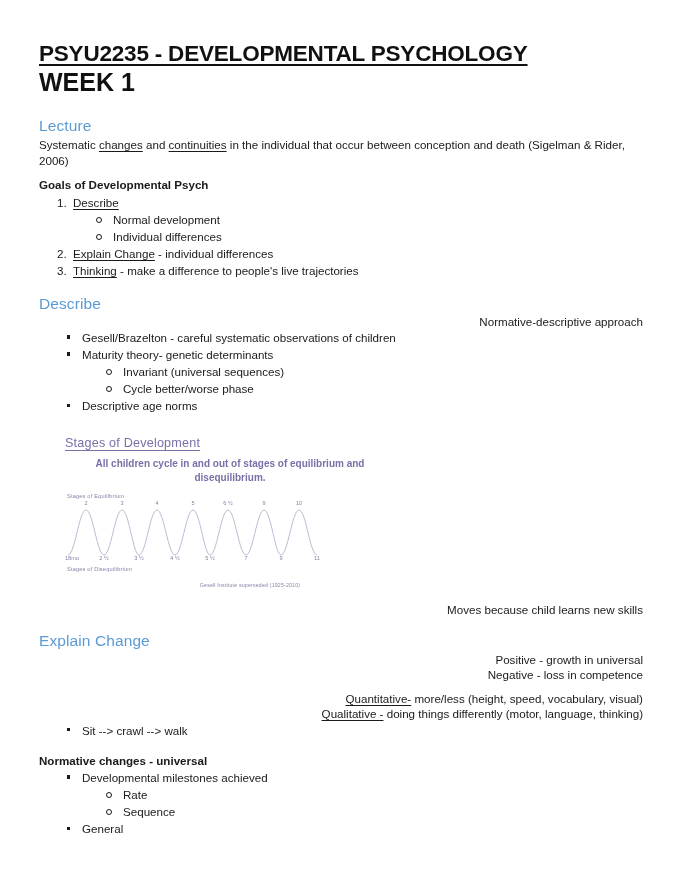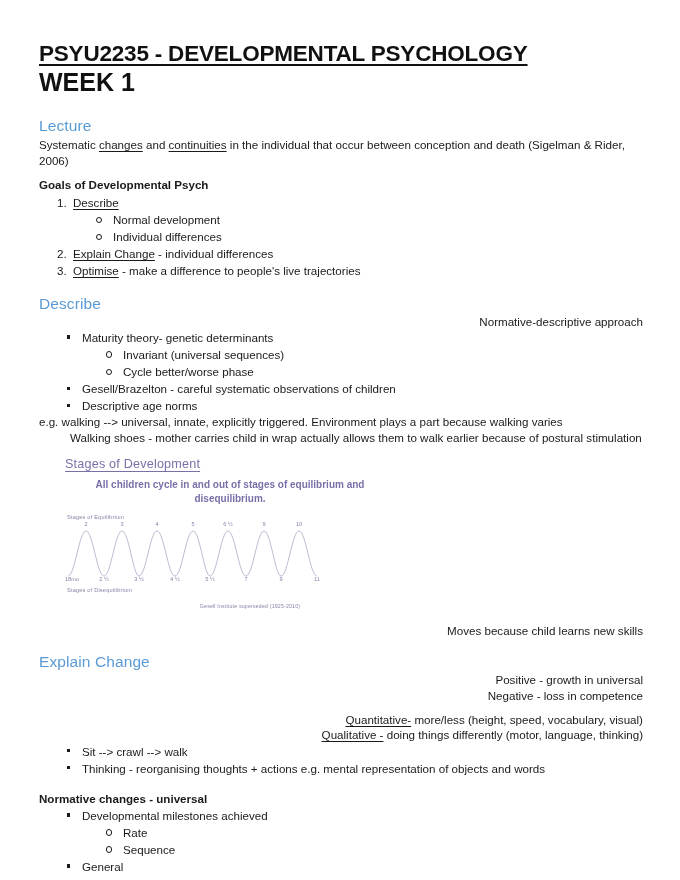--- a/index.html
+++ b/index.html
@@ -135,21 +135,21 @@
     margin: 0;
     padding-left: 0;
   }
   .hang .cont {
     display: block;
     padding-left: 31px;
   }
 
   
   .figure {
-    margin-top: 12px;
+    margin-top: 22px;
     padding-left: 26px;
     width: 330px;
   }
   .fig-title {
     font-size: 12.6px;
     text-decoration: underline;
     text-underline-offset: 2.5px;
     letter-spacing: 0.2px;
     margin: 0;
   }
@@ -221,49 +221,45 @@
           <u class="ul">Describe</u><span></span>
           <ul class="circ">
             <li>Normal development</li>
             <li>Individual differences</li>
           </ul>
         </li>
         <li>
           <u class="ul">Explain Change</u><span> - individual differences</span>
         </li>
         <li>
-          <u class="ul">Optimise</u><span> - make a difference to people's live trajectories</span>
+          <u class="ul">Thinking</u><span> - make a difference to people's live trajectories</span>
         </li>
       </ol>
     </div>
 
     <div class="blk">
       <p class="sec-head" style="color:#5b9bd5">Describe</p>
       <p class="body-line">Normative-descriptive approach</p>
 
       <ul class="sq">
+        <li>
+          <span>Gesell/Brazelton - careful systematic observations of children</span>
+        </li>
         <li>
           <span>Maturity theory- genetic determinants</span>
           <ul class="circ">
             <li>Invariant (universal sequences)</li>
             <li>Cycle better/worse phase</li>
           </ul>
         </li>
         <li>
-          <span>Gesell/Brazelton - careful systematic observations of children</span>
-        </li>
-        <li>
           <span>Descriptive age norms</span>
         </li>
       </ul>
 
-      <p class="hang">
-        <span>e.g. walking --&gt; universal, innate, explicitly triggered. Environment plays a part because walking varies</span>
-        <span class="cont">Walking shoes - mother carries child in wrap actually allows them to walk earlier because of postural stimulation</span>
-      </p>
     </div>
 
     <div class="figure">
       <p class="fig-title" style="color:#7b6fa8">Stages of Development</p>
       <p class="fig-sub" style="color:#7b6fa8">All children cycle in and out of stages of equilibrium and disequilibrium.</p>
 
       <p class="fig-axis-top" style="color:#8a82a8">Stages of Equilibrium</p>
 
       <div class="chart-wrap">
         <div class="peak-labels" style="color:#8a82a8">
@@ -309,21 +305,20 @@
       <p class="sec-head" style="color:#5b9bd5">Explain Change</p>
       <p class="body-line">Positive - growth in universal</p>
       <p class="body-line">Negative - loss in competence</p>
 
       <div class="gap-sm"></div>
       <p class="body-line"><u class="ul">Quantitative-</u><span> more/less (height, speed, vocabulary, visual)</span></p>
       <p class="body-line"><u class="ul">Qualitative -</u><span> doing things differently (motor, language, thinking)</span></p>
 
       <ul class="sq">
         <li>Sit --&gt; crawl --&gt; walk</li>
-        <li>Thinking - reorganising thoughts + actions e.g. mental representation of objects and words</li>
       </ul>
     </div>
 
     <div class="blk">
       <p class="bold-head">Normative changes - universal</p>
       <ul class="sq">
         <li>
           <span>Developmental milestones achieved</span>
           <ul class="circ">
             <li>Rate</li>

